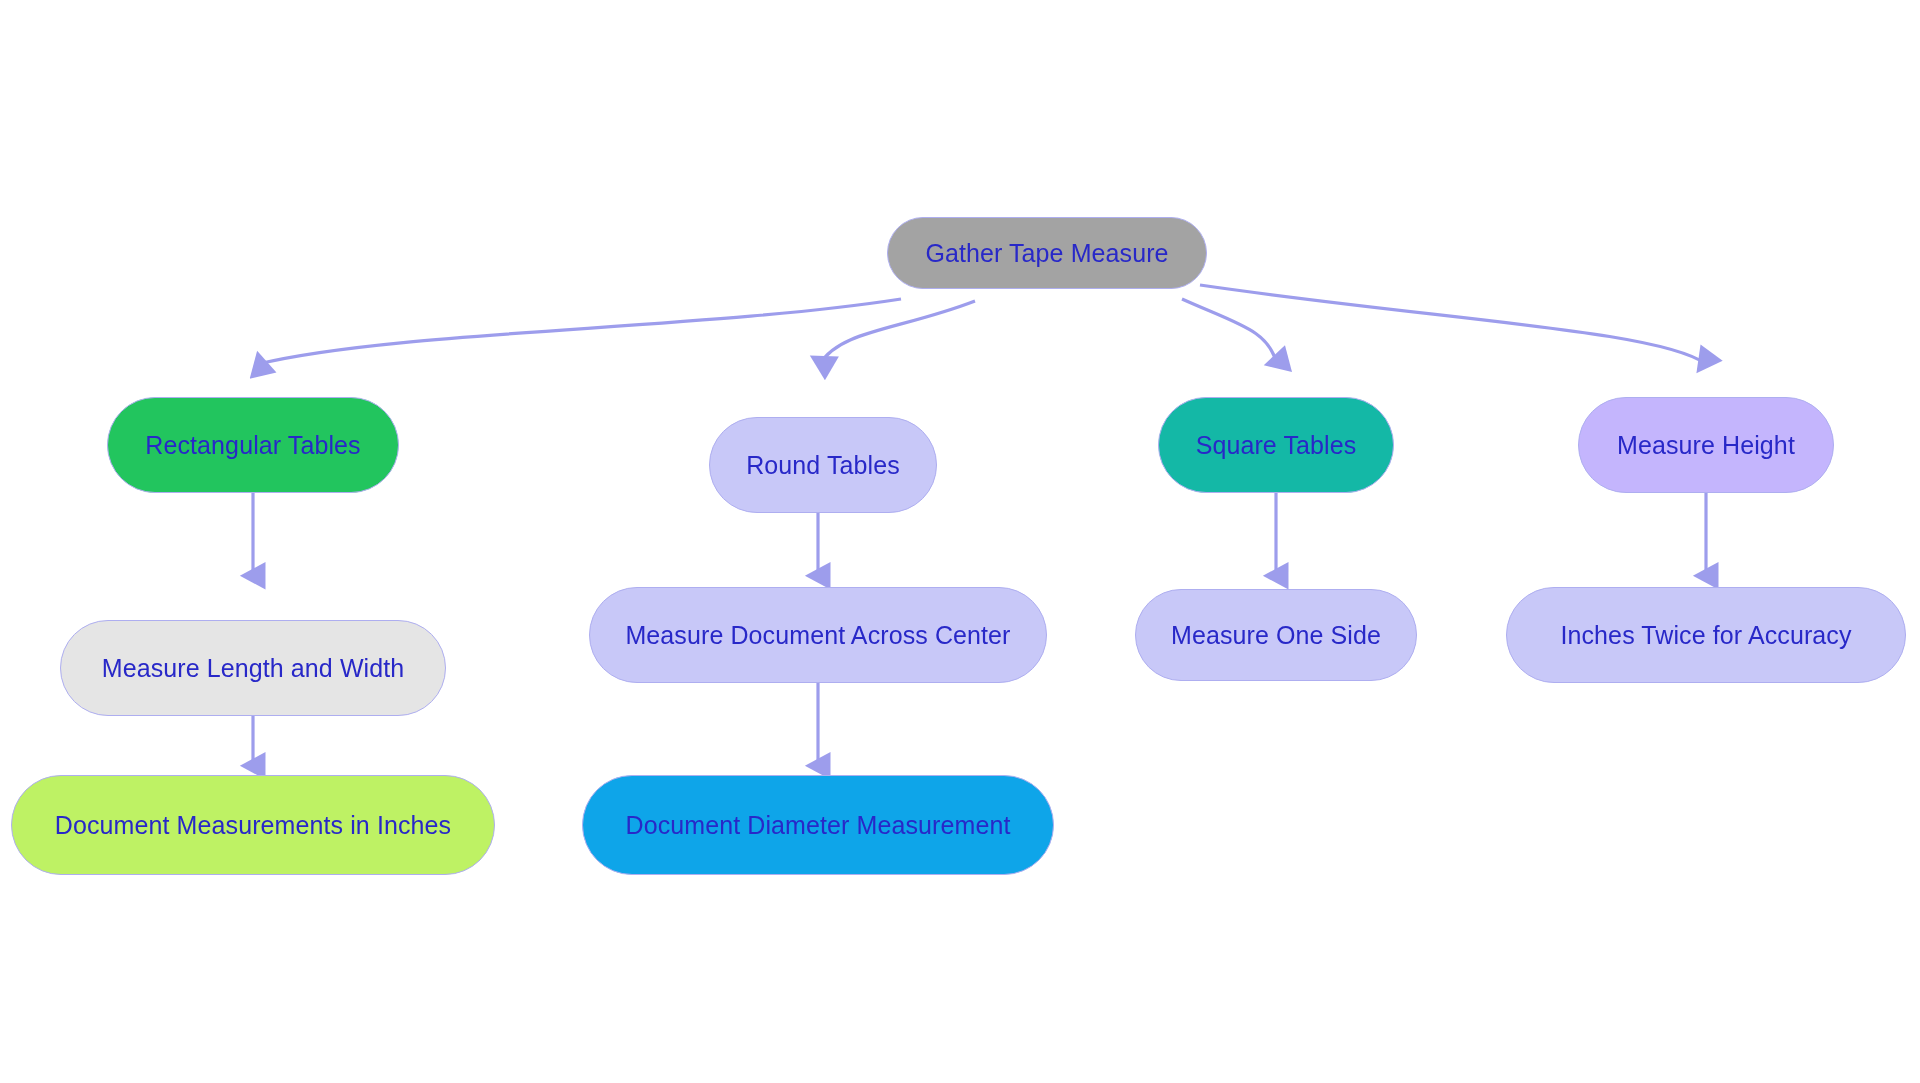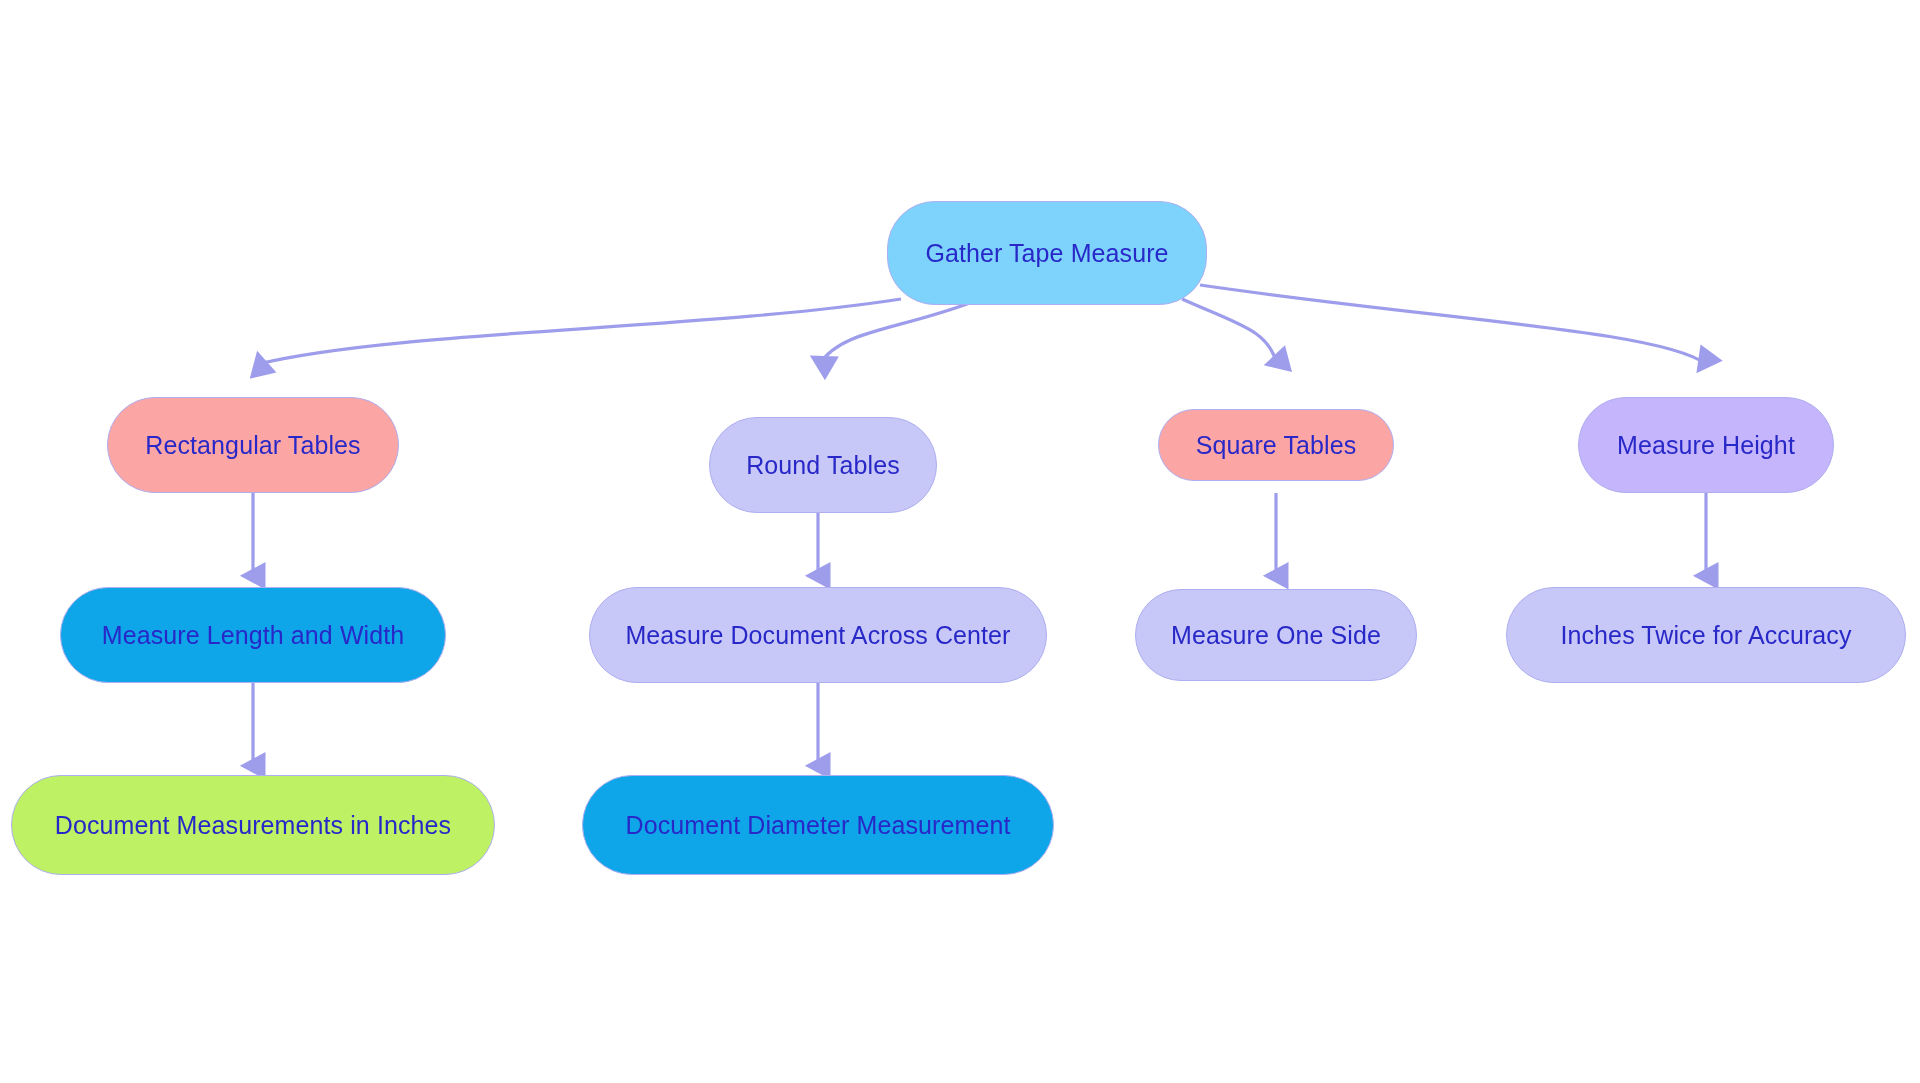--- a/index.html
+++ b/index.html
@@ -67,36 +67,36 @@
         <path d="M 253 493 L 253 578" fill="none" stroke="#9d9dec" stroke-width="3.2" stroke-linecap="butt" marker-end="url(#arrowhead)"></path>
         <path d="M 818 493 L 818 578" fill="none" stroke="#9d9dec" stroke-width="3.2" stroke-linecap="butt" marker-end="url(#arrowhead)"></path>
         <path d="M 1276 493 L 1276 578" fill="none" stroke="#9d9dec" stroke-width="3.2" stroke-linecap="butt" marker-end="url(#arrowhead)"></path>
         <path d="M 1706 493 L 1706 578" fill="none" stroke="#9d9dec" stroke-width="3.2" stroke-linecap="butt" marker-end="url(#arrowhead)"></path>
         <path d="M 253 683 L 253 768" fill="none" stroke="#9d9dec" stroke-width="3.2" stroke-linecap="butt" marker-end="url(#arrowhead)"></path>
         <path d="M 818 683 L 818 768" fill="none" stroke="#9d9dec" stroke-width="3.2" stroke-linecap="butt" marker-end="url(#arrowhead)"></path>
       </g>
   </svg>
 
   <div id="node-group">
-      <div class="node" style="left: 1047px; top: 253px; width: 320px; height: 104px; background: #7dd3fc; border-color: rgb(174, 174, 240); color: rgb(40, 40, 200); border-radius: 48px;">
+      <div class="node" style="left: 1047px; top: 253px; width: 320px; height: 72px; background: #a3a3a3; border-color: rgb(174, 174, 240); color: rgb(40, 40, 200); border-radius: 48px;">
         <span class="node-label">Gather Tape Measure</span>
       </div>
-      <div class="node" style="left: 253px; top: 445px; width: 292px; height: 96px; background: #fca5a5; border-color: rgb(174, 174, 240); color: rgb(40, 40, 200); border-radius: 48px;">
+      <div class="node" style="left: 253px; top: 445px; width: 292px; height: 96px; background: #22c55e; border-color: rgb(174, 174, 240); color: rgb(40, 40, 200); border-radius: 48px;">
         <span class="node-label">Rectangular Tables</span>
       </div>
       <div class="node" style="left: 823px; top: 445px; width: 228px; height: 96px; background: rgb(200, 200, 248); border-color: rgb(174, 174, 240); color: rgb(40, 40, 200); border-radius: 48px; margin-top: 20px;">
         <span class="node-label">Round Tables</span>
       </div>
-      <div class="node" style="left: 1276px; top: 445px; width: 236px; height: 72px; background: #fca5a5; border-color: rgb(174, 174, 240); color: rgb(40, 40, 200); border-radius: 48px;">
+      <div class="node" style="left: 1276px; top: 445px; width: 236px; height: 96px; background: #14b8a6; border-color: rgb(174, 174, 240); color: rgb(40, 40, 200); border-radius: 48px;">
         <span class="node-label">Square Tables</span>
       </div>
       <div class="node" style="left: 1706px; top: 445px; width: 256px; height: 96px; background: #c4b5fd; border-color: rgb(174, 174, 240); color: rgb(40, 40, 200); border-radius: 48px;">
         <span class="node-label">Measure Height</span>
       </div>
-      <div class="node" style="left: 253px; top: 635px; width: 386px; height: 96px; background: #0ea5e9; border-color: rgb(174, 174, 240); color: rgb(40, 40, 200); border-radius: 48px;">
+      <div class="node" style="left: 253px; top: 668px; width: 386px; height: 96px; background: #e5e5e5; border-color: rgb(174, 174, 240); color: rgb(40, 40, 200); border-radius: 48px;">
         <span class="node-label">Measure Length and Width</span>
       </div>
       <div class="node" style="left: 818px; top: 635px; width: 458px; height: 96px; background: rgb(200, 200, 248); border-color: rgb(174, 174, 240); color: rgb(40, 40, 200); border-radius: 48px;">
         <span class="node-label">Measure Document Across Center</span>
       </div>
       <div class="node" style="left: 1276px; top: 635px; width: 282px; height: 92px; background: rgb(200, 200, 248); border-color: rgb(174, 174, 240); color: rgb(40, 40, 200); border-radius: 48px;">
         <span class="node-label">Measure One Side</span>
       </div>
       <div class="node" style="left: 1706px; top: 635px; width: 400px; height: 96px; background: rgb(200, 200, 248); border-color: rgb(174, 174, 240); color: rgb(40, 40, 200); border-radius: 48px;">
         <span class="node-label">Inches Twice for Accuracy</span>

